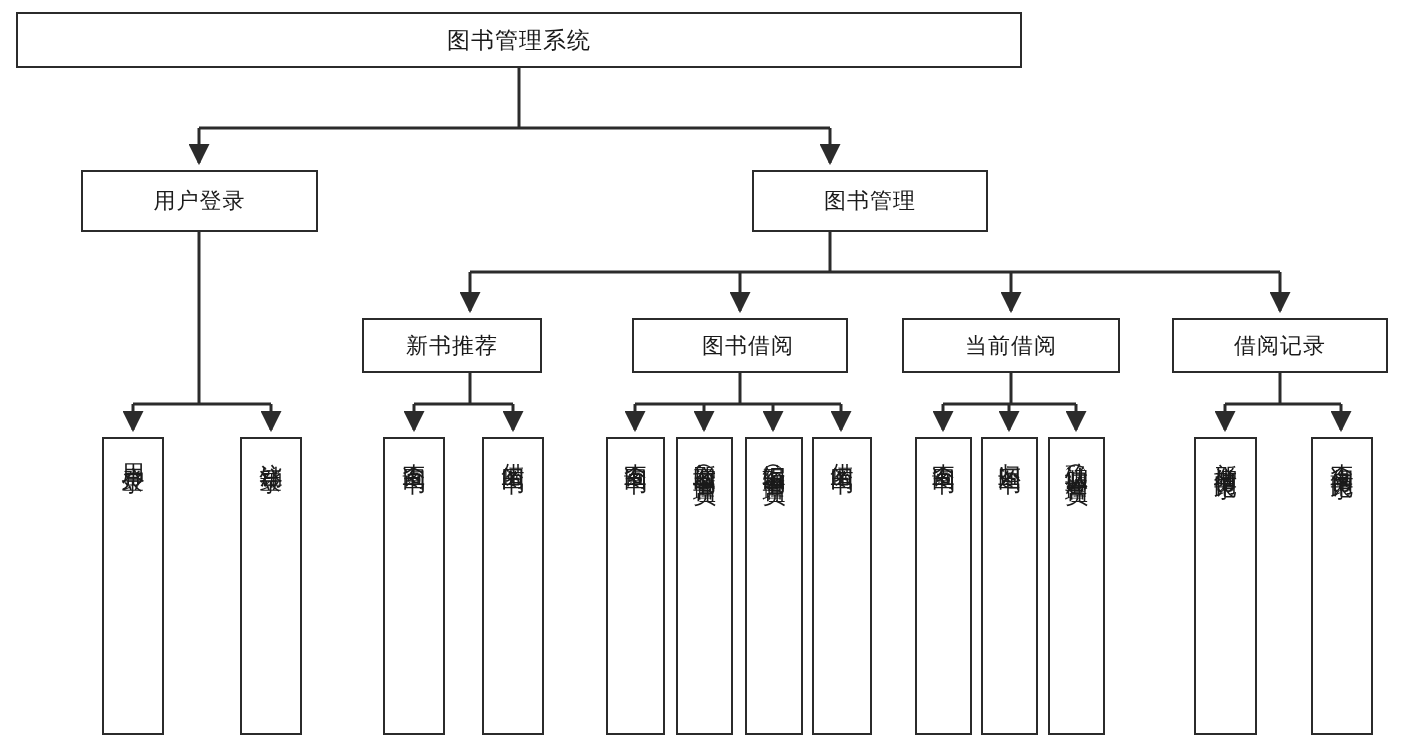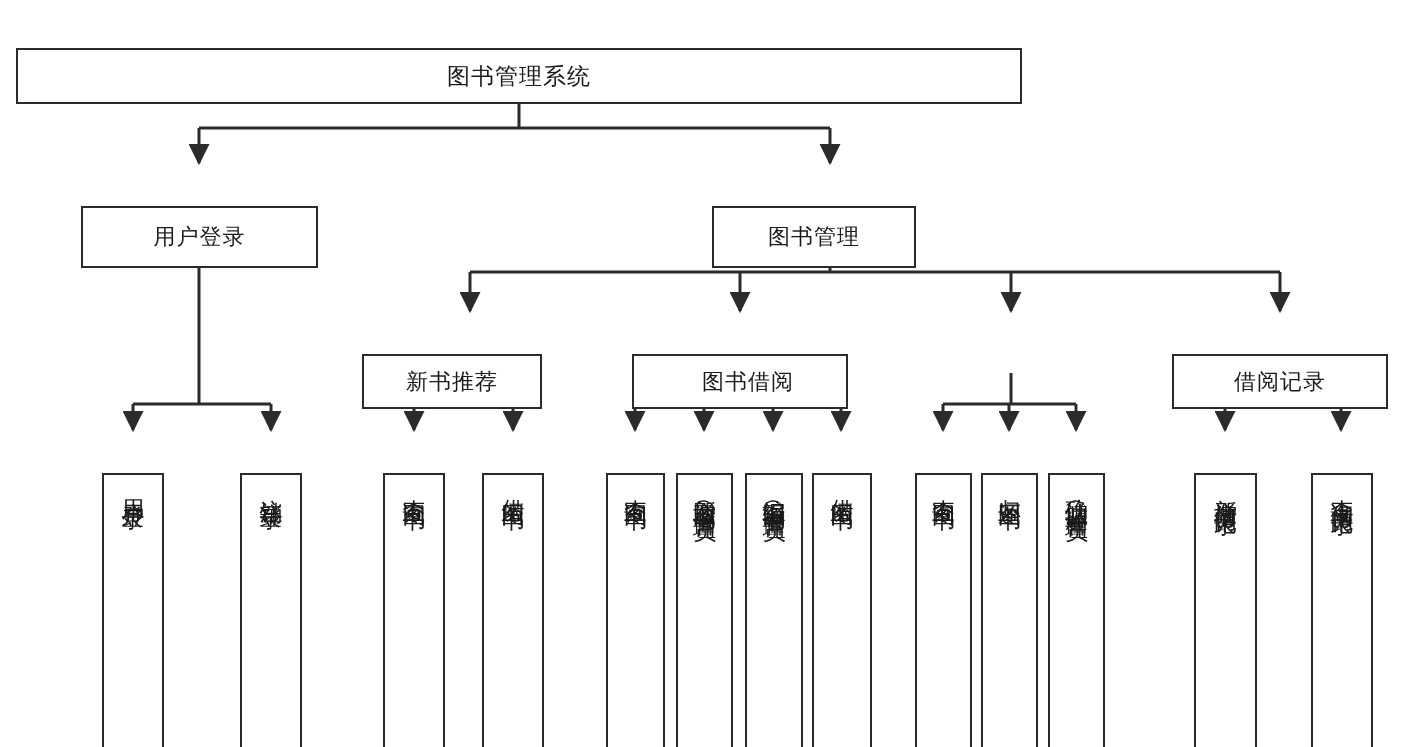--- a/index.html
+++ b/index.html
@@ -24,21 +24,20 @@
   }
   .node {
     position: absolute;
     box-sizing: border-box;
     background: #ffffff;
     border: 2.5px solid #2b2b2b;
     display: flex;
     align-items: center;
     justify-content: center;
     color: #1a1a1a;
-    margin-top: 36px;
   }
   .node-h {
     font-size: 22px;
     letter-spacing: 1px;
     white-space: nowrap;
   }
   .node-root .node-label { font-size: 23px; }
   .node-v .node-label {
     writing-mode: vertical-rl;
     text-orientation: upright;
@@ -120,29 +119,32 @@
     </g>
   </svg>
 
   <div class="node node-h node-root" style="left:16px; top:12px; width:1006px; height:56px;">
     <span class="node-label">图书管理系统</span>
   </div>
 
   <div class="node node-h" style="left:81px; top:170px; width:237px; height:62px;">
     <span class="node-label">用户登录</span>
   </div>
-  <div class="node node-h" style="left:712px; top:170px; width:204px; height:62px;">
+  <div class="node node-h" style="left:752px; top:170px; width:236px; height:62px;">
     <span class="node-label">图书管理</span>
   </div>
 
   <div class="node node-h" style="left:362px; top:318px; width:180px; height:55px;">
     <span class="node-label">新书推荐</span>
   </div>
   <div class="node node-h" style="left:632px; top:318px; width:216px; height:55px;padding-left:16px;">
     <span class="node-label">图书借阅</span>
+  </div>
+  <div class="node node-h" style="left:902px; top:318px; width:218px; height:55px;">
+    <span class="node-label">当前借阅</span>
   </div>
   <div class="node node-h" style="left:1172px; top:318px; width:216px; height:55px;">
     <span class="node-label">借阅记录</span>
   </div>
 
   <div class="node node-v" style="left:102px; top:437px; width:62px; height:298px;">
     <span class="node-label">用户登录</span>
   </div>
   <div class="node node-v" style="left:240px; top:437px; width:62px; height:298px;">
     <span class="node-label">注销登录</span>

